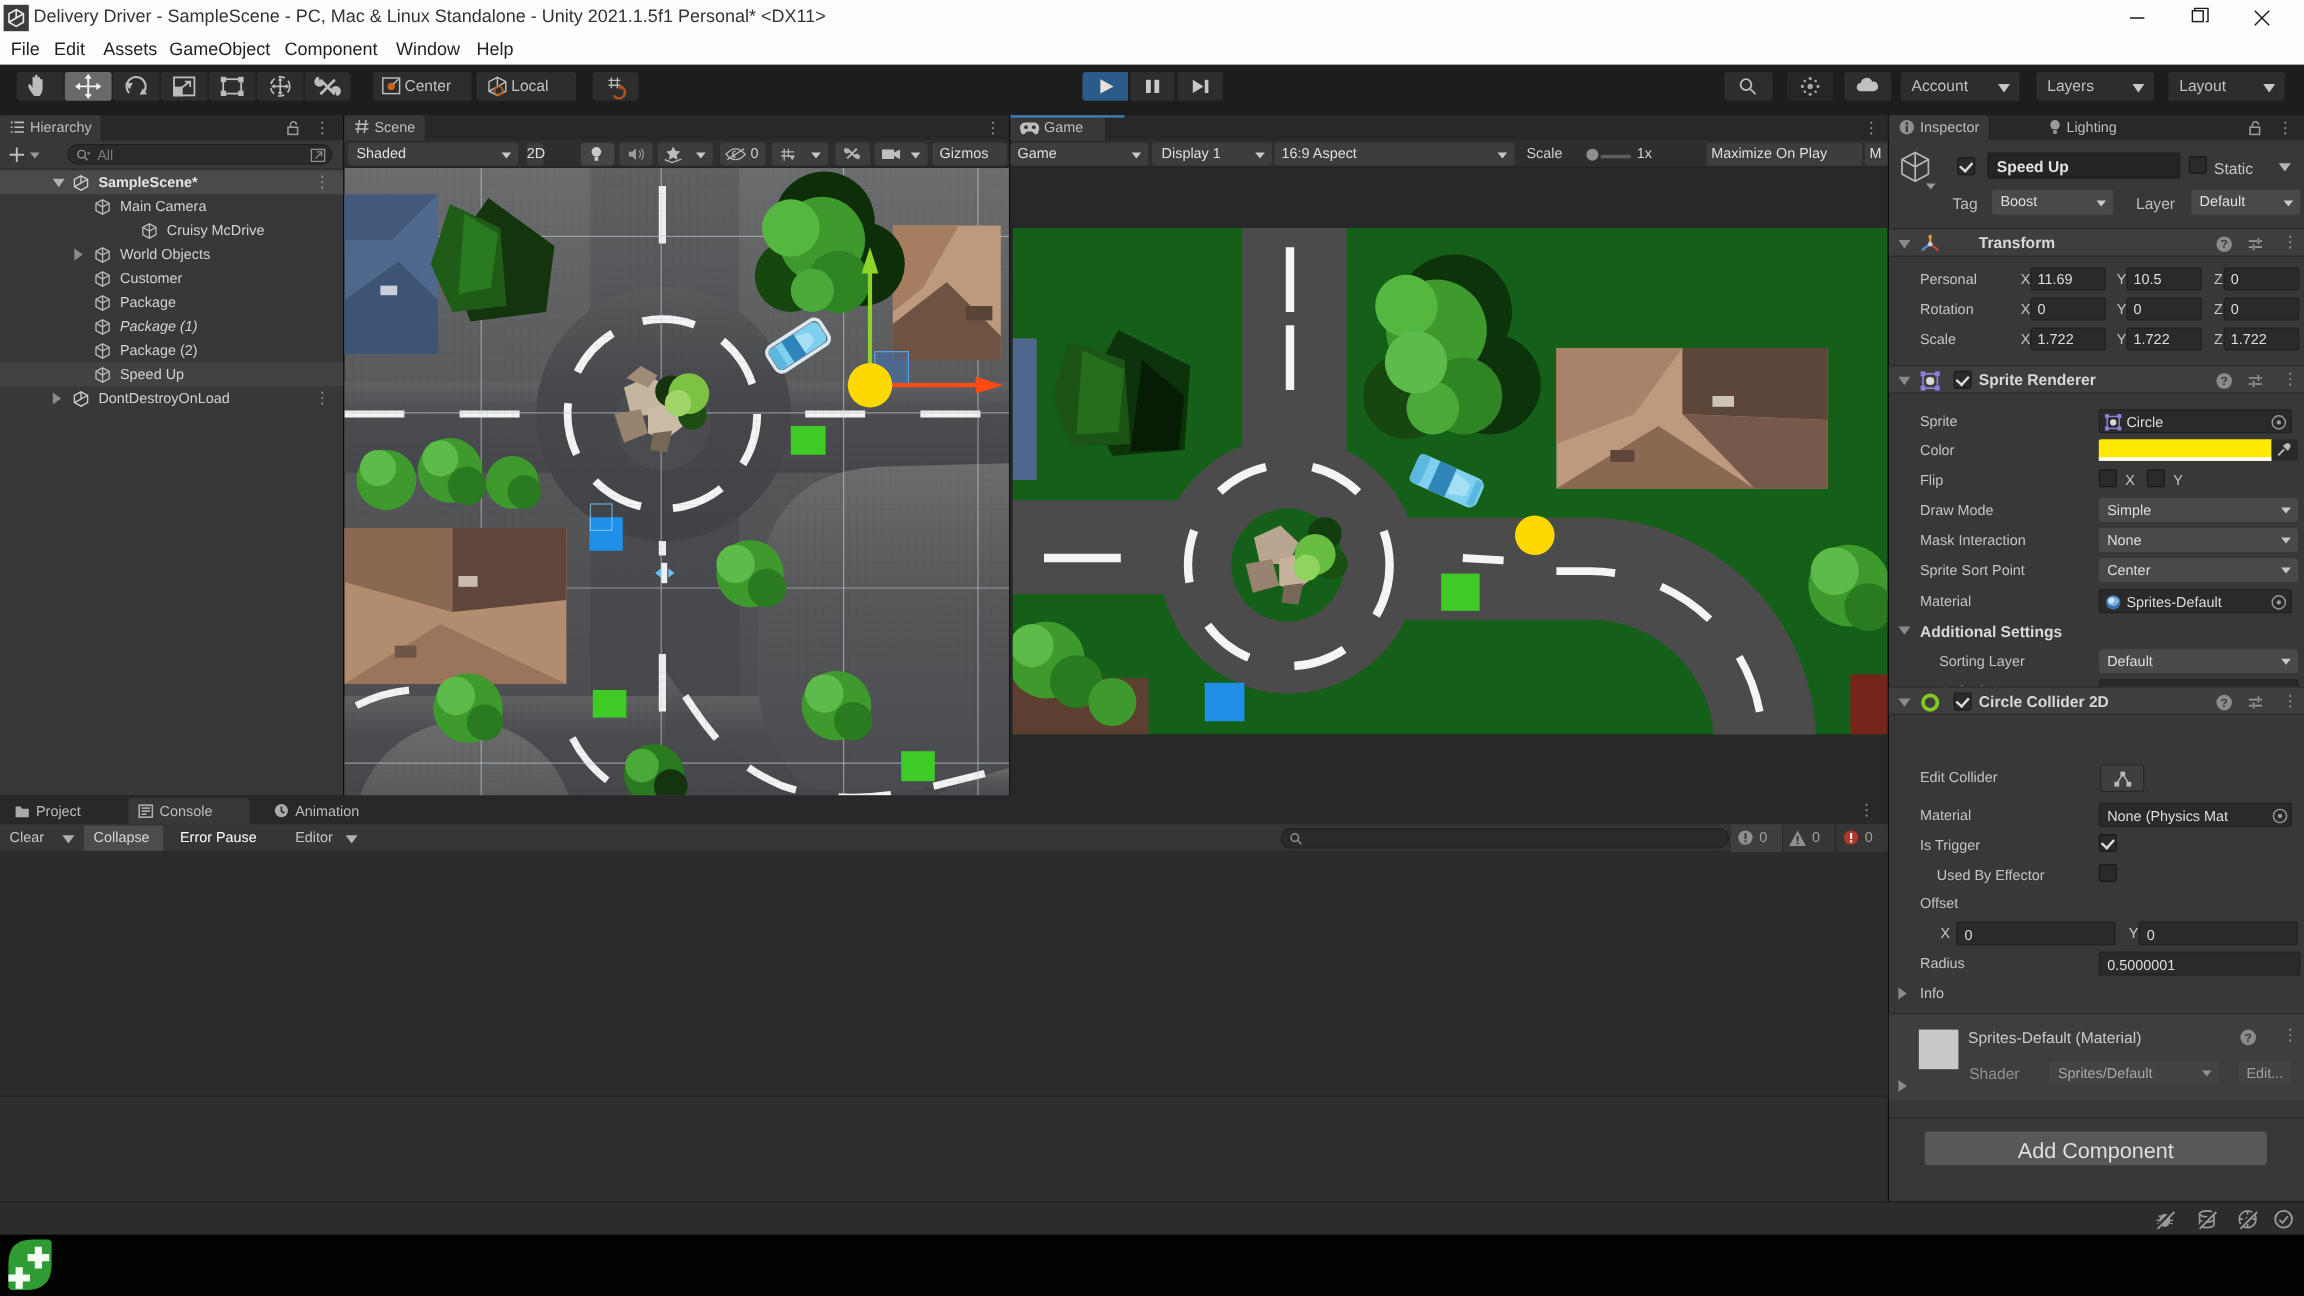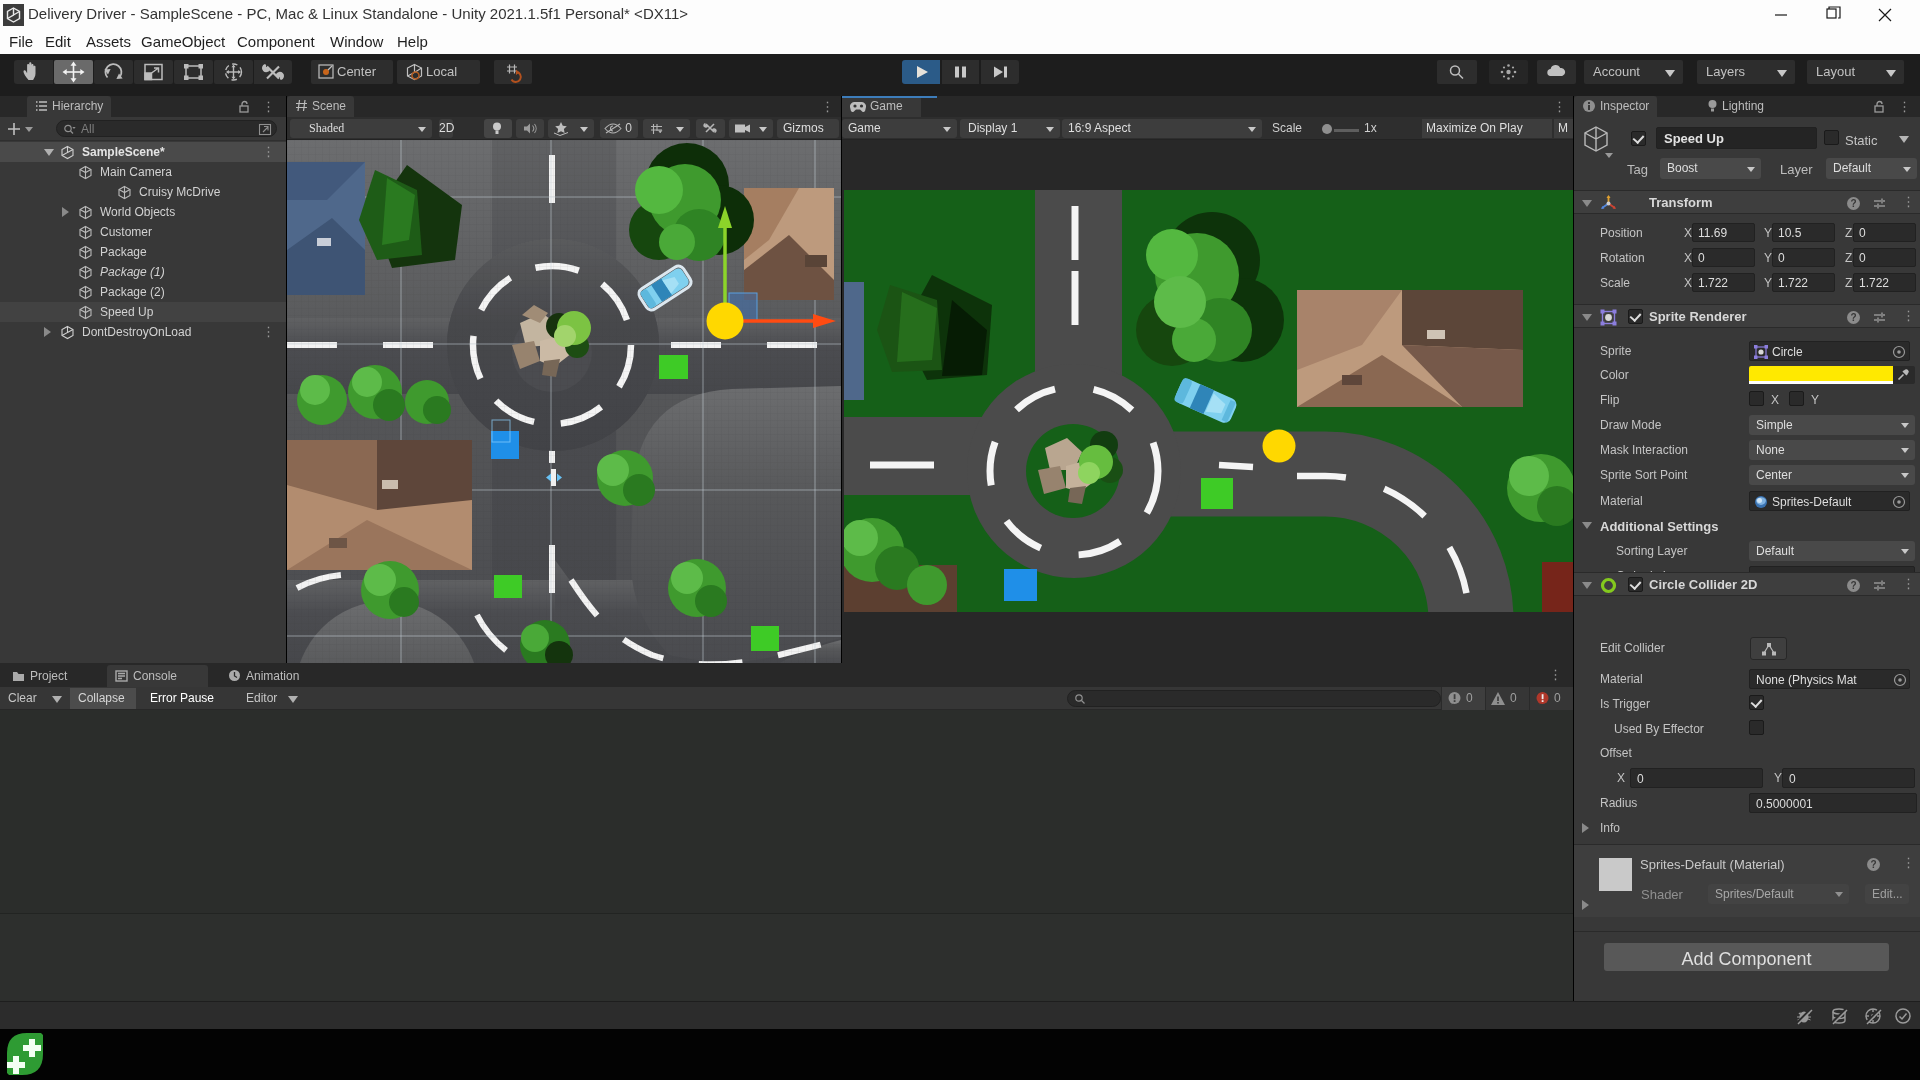--- a/index.html
+++ b/index.html
@@ -234,21 +234,21 @@
       <span class="abs triD" style="right:8px; top:10px; border-top-color:#c8c8c8;"></span>
     </div>
   <div class="tbtn" style="left:1807px; width:97px;">
       <span class="tlabel abs" style="left:9px;">Layout</span>
       <span class="abs triD" style="right:8px; top:10px; border-top-color:#c8c8c8;"></span>
     </div>
 </div>
 
 <div id="hier">
   <div class="tabbar abs" style="left:0; top:0; width:286px; height:21px;">
-    <div class="tab active" style="left:0;margin-left:27px;"><svg style="vertical-align:-2px; margin-right:4px;" width="13" height="12" viewBox="0 0 13 12">
+    <div class="tab active" style="left:0;"><svg style="vertical-align:-2px; margin-right:4px;" width="13" height="12" viewBox="0 0 13 12">
           <g stroke="#bdbdbd" stroke-width="1.3" fill="none">
             <path d="M4 2 h8 M4 6 h8 M4 10 h8"></path>
             <path d="M1 2 h1.5 M1 6 h1.5 M1 10 h1.5"></path>
           </g>
         </svg>Hierarchy</div>
     <svg class="abs" style="left:237px; top:4px;" width="14" height="14" viewBox="0 0 14 14">
         <g fill="none" stroke="#9a9a9a" stroke-width="1.3">
           <rect x="3" y="6" width="8" height="6"></rect>
           <path d="M5 6 V4 a2.5 2.5 0 0 1 5 0"></path>
         </g>
@@ -379,21 +379,21 @@
   <div class="tabbar abs" style="left:0; top:0; width:554px; height:21px;">
     <div class="tab active" style="left:0;"><svg style="vertical-align:-2px; margin-right:4px;" width="13" height="13" viewBox="0 0 13 13">
           <g stroke="#bdbdbd" stroke-width="1.2" fill="none">
             <path d="M4.5 1 L3 12 M10 1 L8.5 12 M1 4.5 h11 M1 8.5 h11"></path>
           </g>
         </svg>Scene</div>
     <span class="dots" style="left:534px; top:3px;">⋮</span>
   </div>
   <div class="ptoolbar abs" style="left:0; top:21px; width:554px; height:23px; background:#2e2e2e;">
     <div class="dd" style="left:3px; top:2px; width:142px; height:19px; background:#3d3d3d;">
-        <span style="position:absolute; left:19px; top:2px;font-family:Liberation Serif, serif;">Shaded</span>
+        <span style="position:absolute; left:7px; top:2px;">Shaded</span>
         <span class="arr"></span>
       </div>
     <div class="dd" style="left:152px; top:2px; width:14px; height:19px; background:#3d3d3d; text-align:center;"><span style="position:relative; top:2px;">2D</span></div>
     <div class="dd" style="left:197px; top:2px; width:28px; height:19px; background:#454545;"><svg style="margin:2px 0 0 7px;" width="12" height="15" viewBox="0 0 12 15">
           <circle cx="6" cy="5.5" r="4" fill="#c9c9c9"></circle>
           <rect x="4.5" y="9.5" width="3" height="3.5" fill="#c9c9c9"></rect>
         </svg></div>
     <div class="dd" style="left:229px; top:2px; width:28px; height:19px; background:#3d3d3d;"><svg style="margin:3px 0 0 7px;" width="14" height="13" viewBox="0 0 14 13">
           <g fill="#9b9b9b">
             <path d="M1 4.5 h3 l3-3 v10 l-3-3 H1 Z"></path>
@@ -786,21 +786,21 @@
           <line x1="11" y1="5" x2="13" y2="5"></line>
           <line x1="10" y1="2.5" x2="10" y2="7.5"></line>
           <line x1="2" y1="10" x2="5" y2="10"></line>
           <line x1="7" y1="10" x2="13" y2="10"></line>
           <line x1="6" y1="7.5" x2="6" y2="12.5"></line>
         </g>
       </svg>
     <span class="dots" style="left:328px; top:3px;">⋮</span>
   </div>
   <div class="irow" style="top:127px;">
-      <span class="lbl" style="left:26px; top:3px;">Position</span>
+      <span class="lbl" style="left:26px; top:3px;">Personal</span>
     <span class="lbl" style="left:110px; top:3px;">X</span>
       <div class="fld" style="left:118px; top:0; width:63px; height:19px;">
         <span style="position:absolute;left:5px;top:2px;">11.69</span>
       </div>
     <span class="lbl" style="left:190px; top:3px;">Y</span>
       <div class="fld" style="left:198px; top:0; width:63px; height:19px;">
         <span style="position:absolute;left:5px;top:2px;">10.5</span>
       </div>
     <span class="lbl" style="left:271px; top:3px;">Z</span>
       <div class="fld" style="left:279px; top:0; width:63px; height:19px;">

